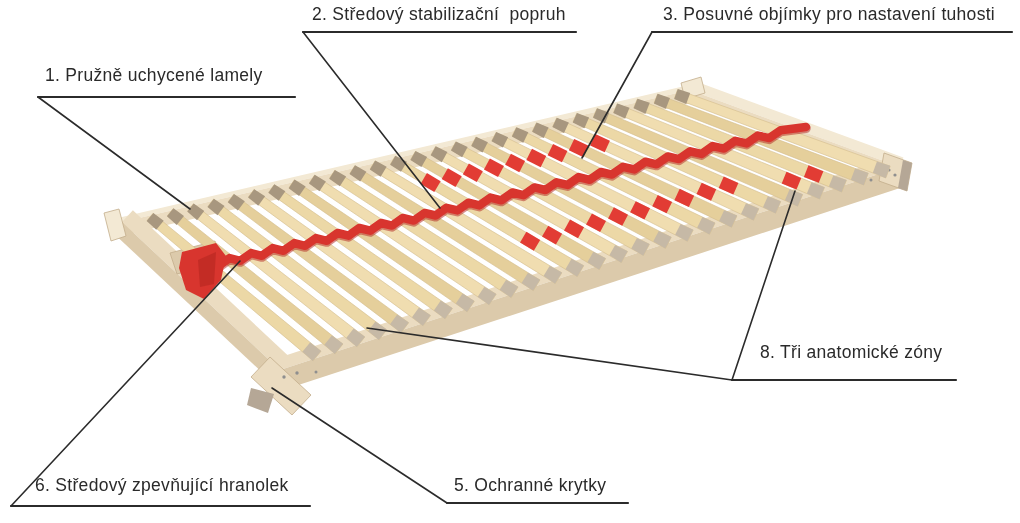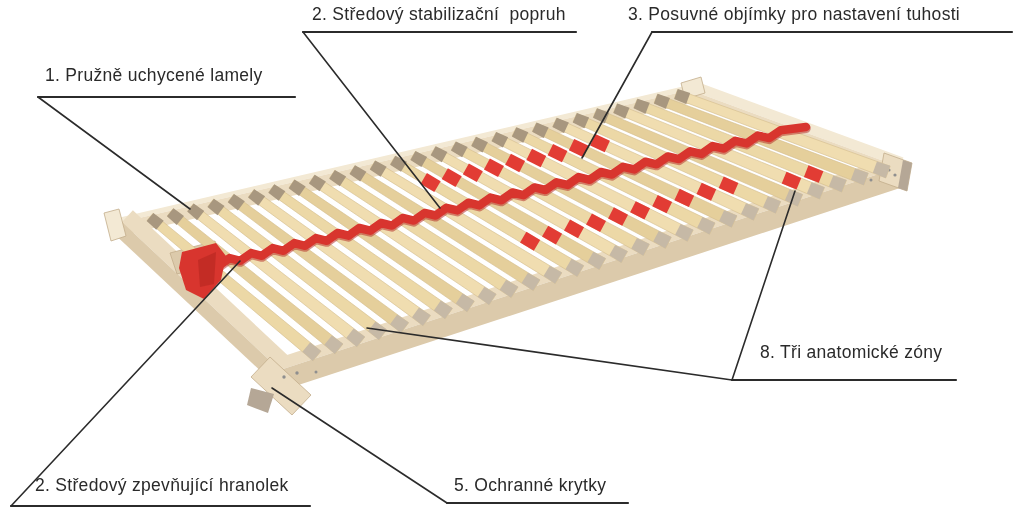--- a/index.html
+++ b/index.html
@@ -182,17 +182,17 @@
       <line stroke-width="1.6" x1="652" y1="32" x2="582" y2="158" stroke="#2b2b2b"></line>
       <line stroke-width="1.6" x1="732" y1="380" x2="795" y2="191" stroke="#2b2b2b"></line>
       <line stroke-width="1.6" x1="732" y1="380" x2="367" y2="328" stroke="#2b2b2b"></line>
       <line stroke-width="1.6" x1="447" y1="503" x2="272" y2="388" stroke="#2b2b2b"></line>
       <line stroke-width="1.6" x1="11" y1="506" x2="240" y2="261" stroke="#2b2b2b"></line>
     </g>
   </svg>
 
   <div class="callout" style="left:45px;top:65px;">1. Pružně uchycené lamely</div>
   <div class="callout" style="left:300px;top:4px;margin-left:12px;">2. Středový stabilizační  popruh</div>
-  <div class="callout" style="left:628px;top:4px;">3. Posuvné objímky pro nastavení tuhosti</div>
+  <div class="callout" style="left:663px;top:4px;">3. Posuvné objímky pro nastavení tuhosti</div>
   <div class="callout" style="left:760px;top:342px;">8. Tři anatomické zóny</div>
   <div class="callout" style="left:454px;top:475px;">5. Ochranné krytky</div>
-  <div class="callout" style="left:35px;top:475px;">2. Středový zpevňující hranolek</div>
+  <div class="callout" style="left:35px;top:475px;">6. Středový zpevňující hranolek</div>
 </div>
 
 </body></html>

